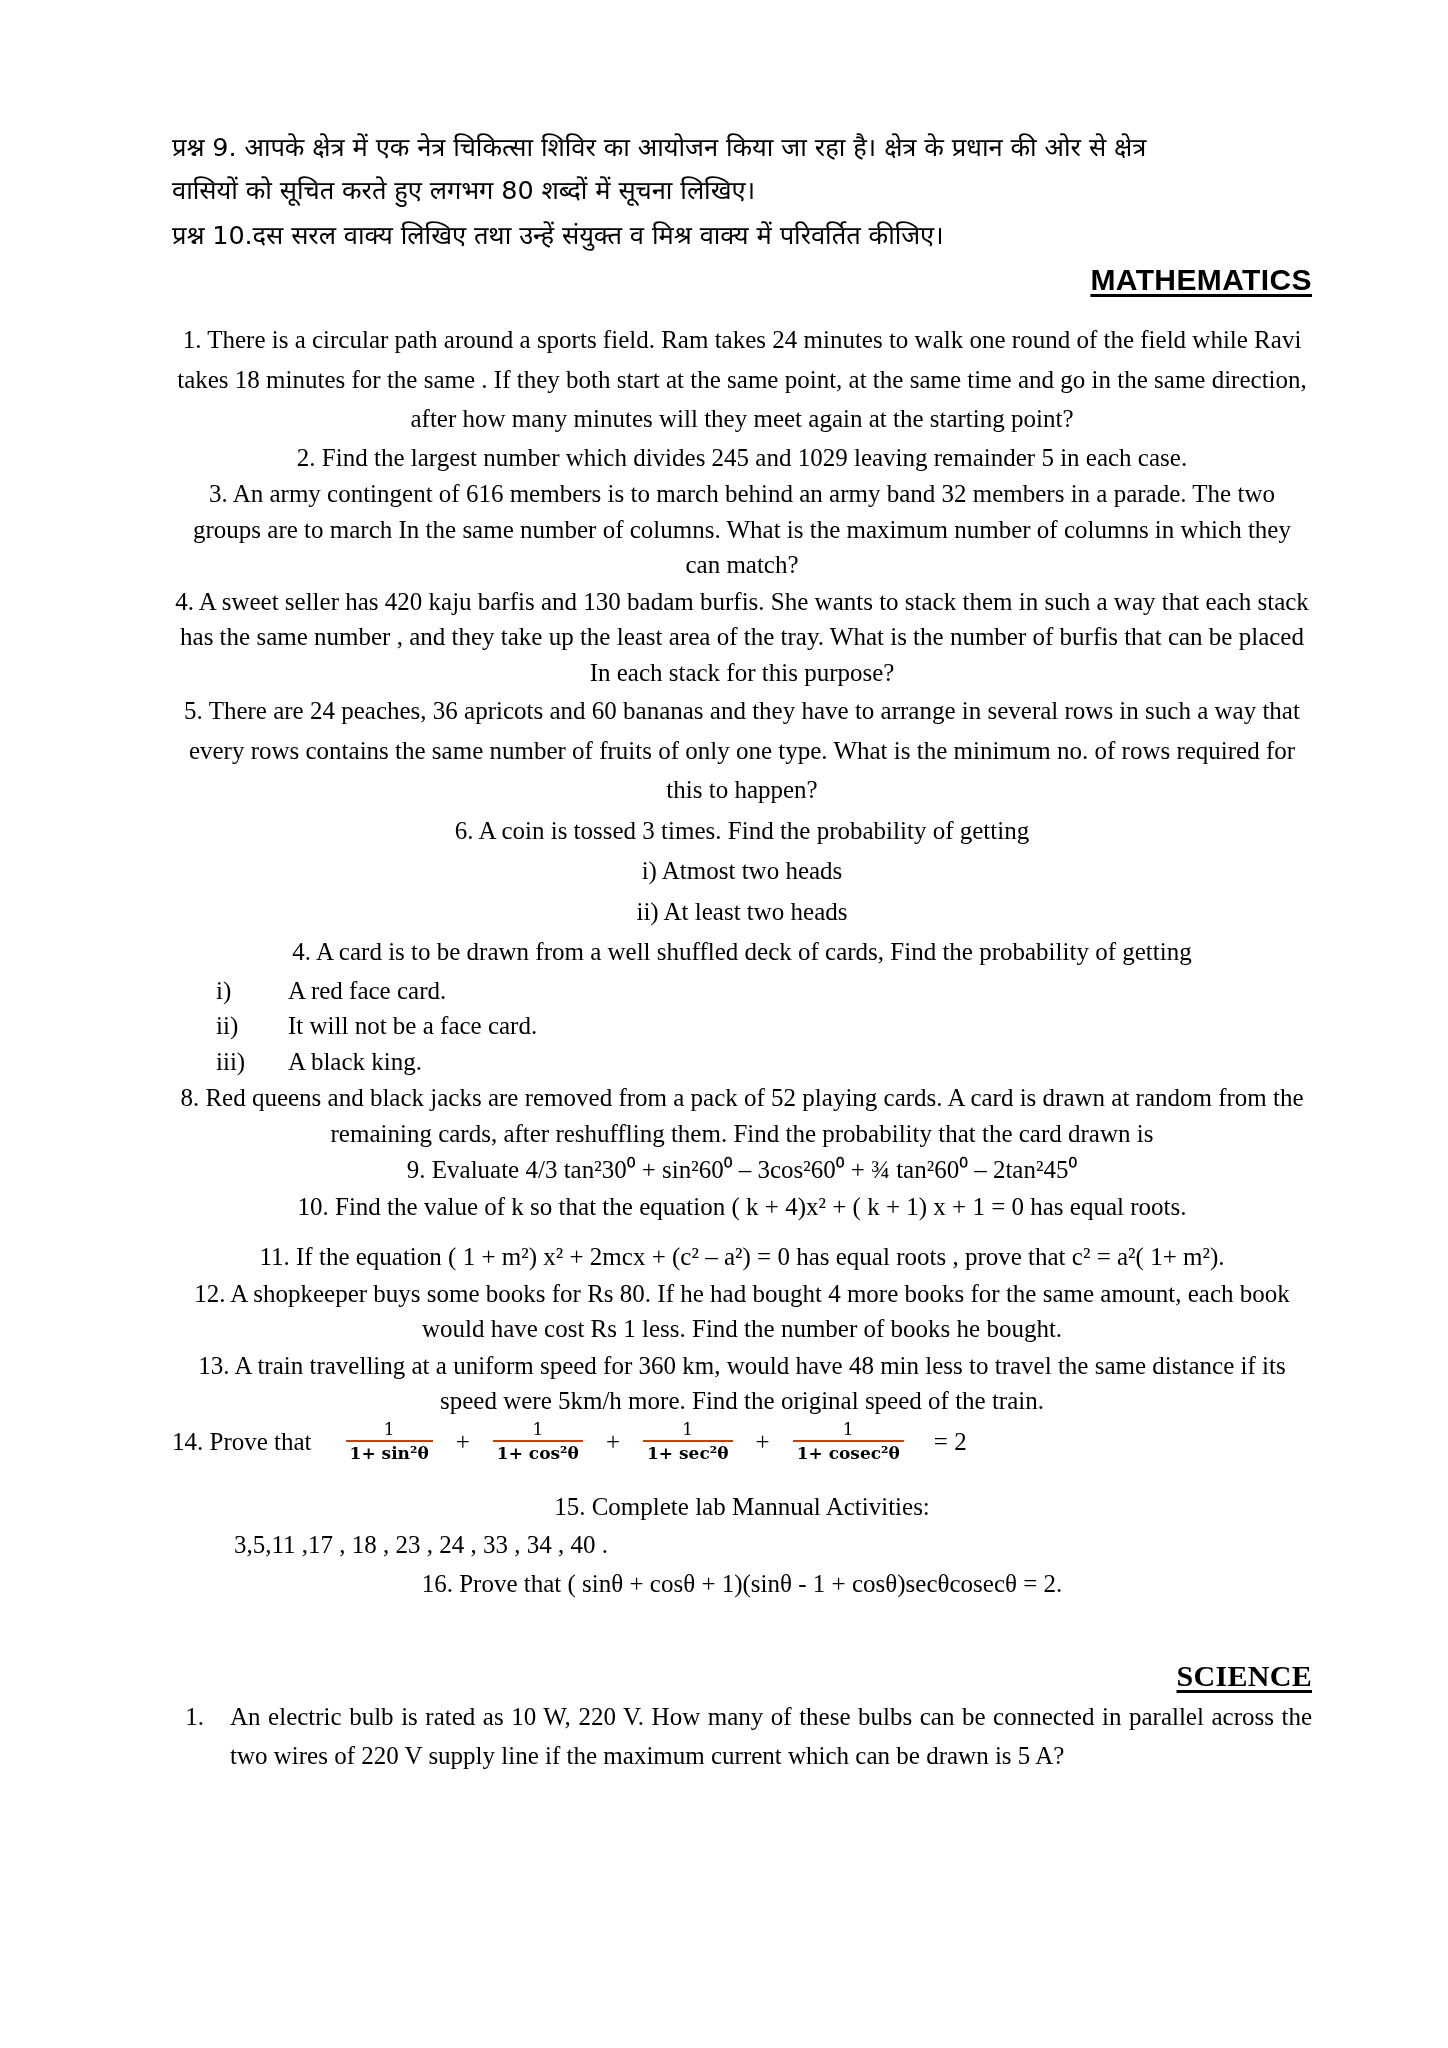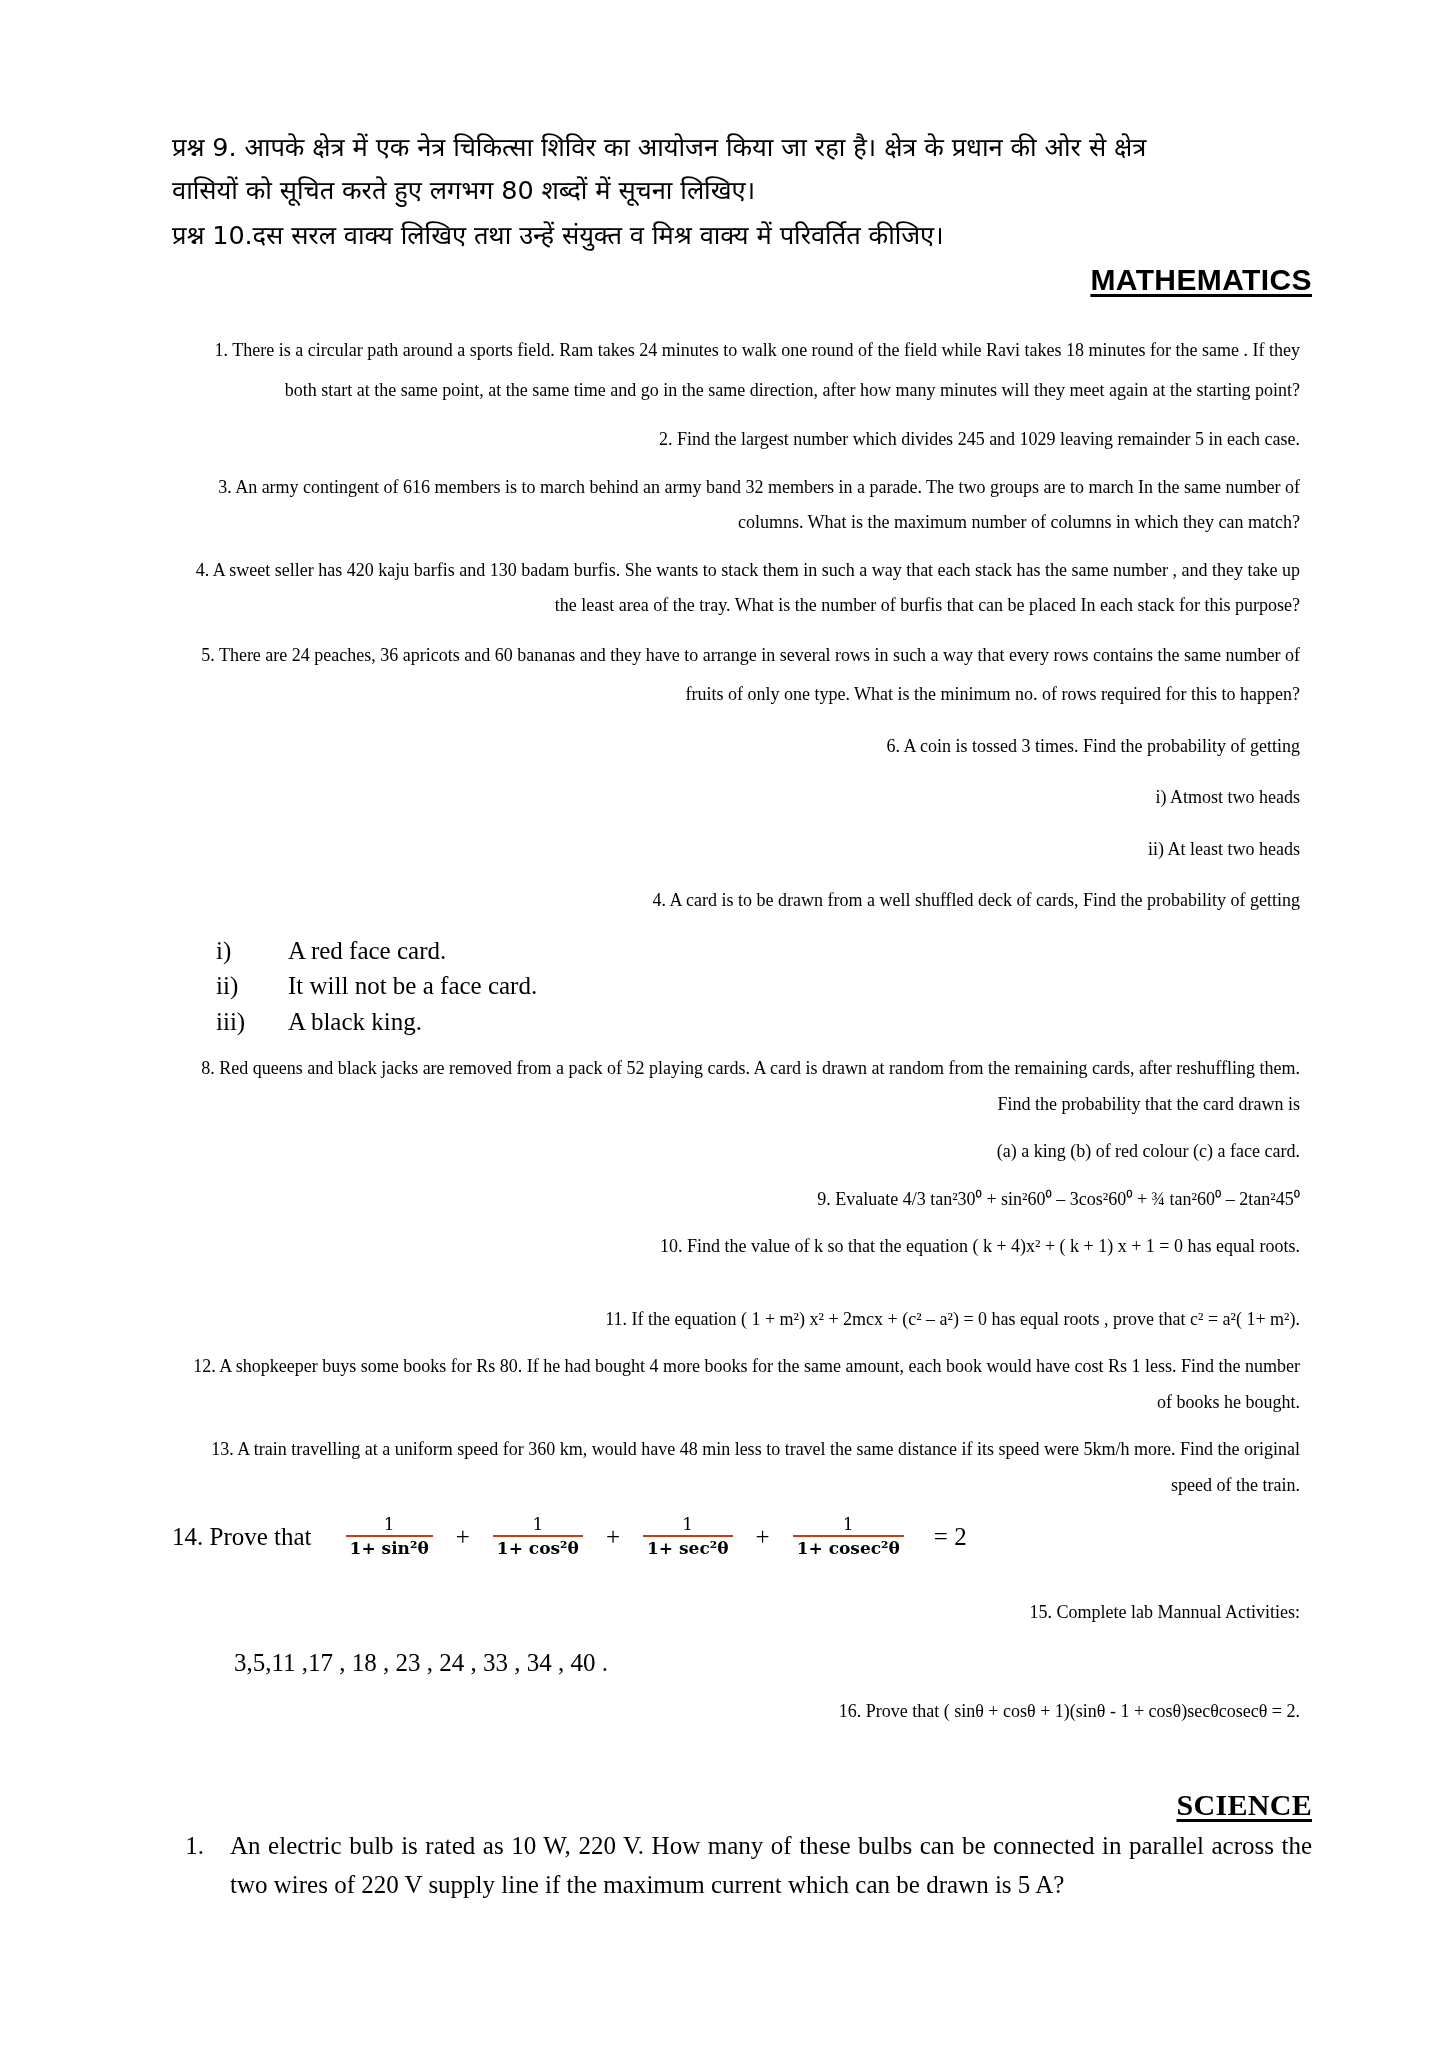--- a/index.html
+++ b/index.html
@@ -58,24 +58,24 @@
   .heading-science {
     font-family: "Liberation Serif", serif;
     font-size: 30px;
     letter-spacing: 0.3px;
     margin-top: 56px;
     margin-bottom: 4px;
   }
 
   
   .q {
-    font-size: 18px;
-    line-height: 35.5px;
-    margin: 12px;
-    text-align: right;
+    font-size: 25px;
+    line-height: 35.5px;
+    margin: 1px;
+    text-align: center;
   }
   .q.loose { line-height: 39.5px; }
   .spacer-sm { height: 13px; }
   .spacer-md { height: 22px; }
 
   
   .subitem {
     font-size: 25px;
     line-height: 35.5px;
     margin: 0;
@@ -184,21 +184,20 @@
     <div class="subitem">
       <span class="rn">ii)</span>
       <span class="txt">It will not be a face card.</span>
     </div>
     <div class="subitem">
       <span class="rn">iii)</span>
       <span class="txt">A black king.</span>
     </div>
 
     <p class="q">8. Red queens and black jacks are removed from a pack of 52 playing cards. A card is drawn at random from the remaining cards, after reshuffling them. Find the probability that the card drawn is</p>
-    <p class="q">(a) a king    (b)  of red colour  (c)  a face card.</p>
     <p class="q">9. Evaluate 4/3 tan²30⁰ + sin²60⁰ – 3cos²60⁰ + ¾ tan²60⁰ – 2tan²45⁰</p>
     <p class="q">10. Find the value of k so that the equation ( k + 4)x² + ( k + 1) x + 1 = 0 has equal roots.</p>
 
     <div class="spacer-sm"></div>
 
     <p class="q">11. If the equation ( 1 + m²) x² + 2mcx + (c² – a²) = 0 has equal roots , prove that c² = a²( 1+ m²).</p>
     <p class="q">12. A shopkeeper buys some books for Rs 80. If he had bought 4 more books for the same amount, each book would have cost Rs 1 less. Find the number of books he bought.</p>
     <p class="q">13. A train travelling at a uniform speed for 360 km, would have 48 min less to travel the same distance if its speed were 5km/h more. Find the original speed of the train.</p>
 
     <div class="q14">

